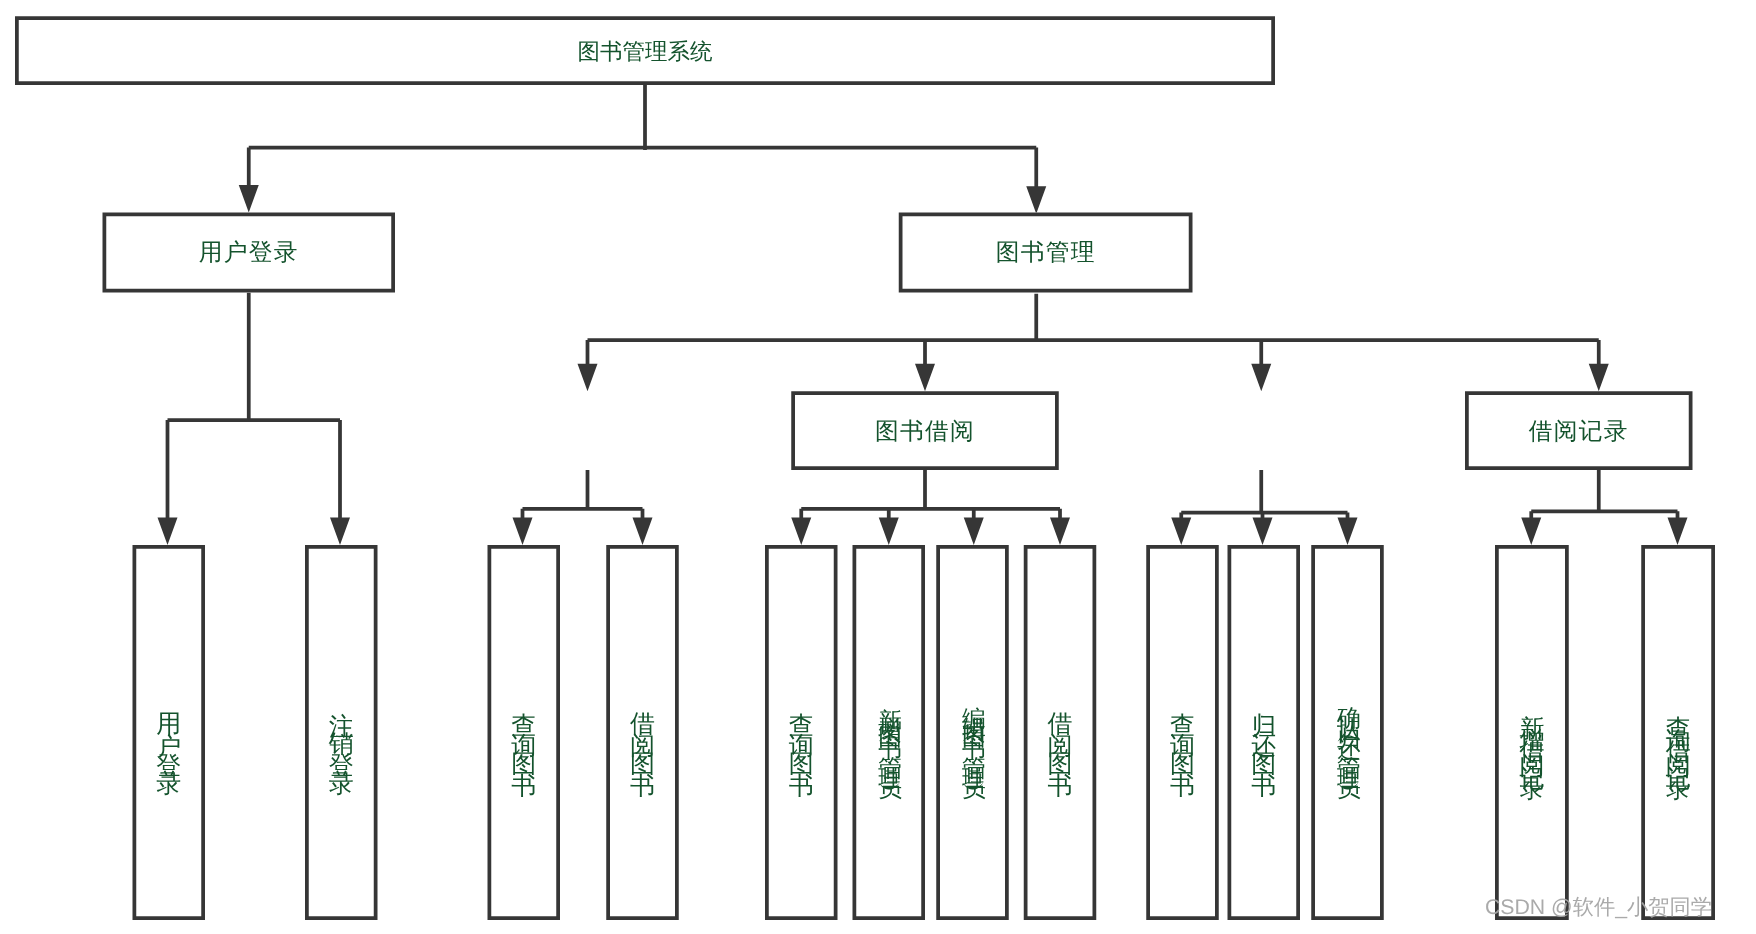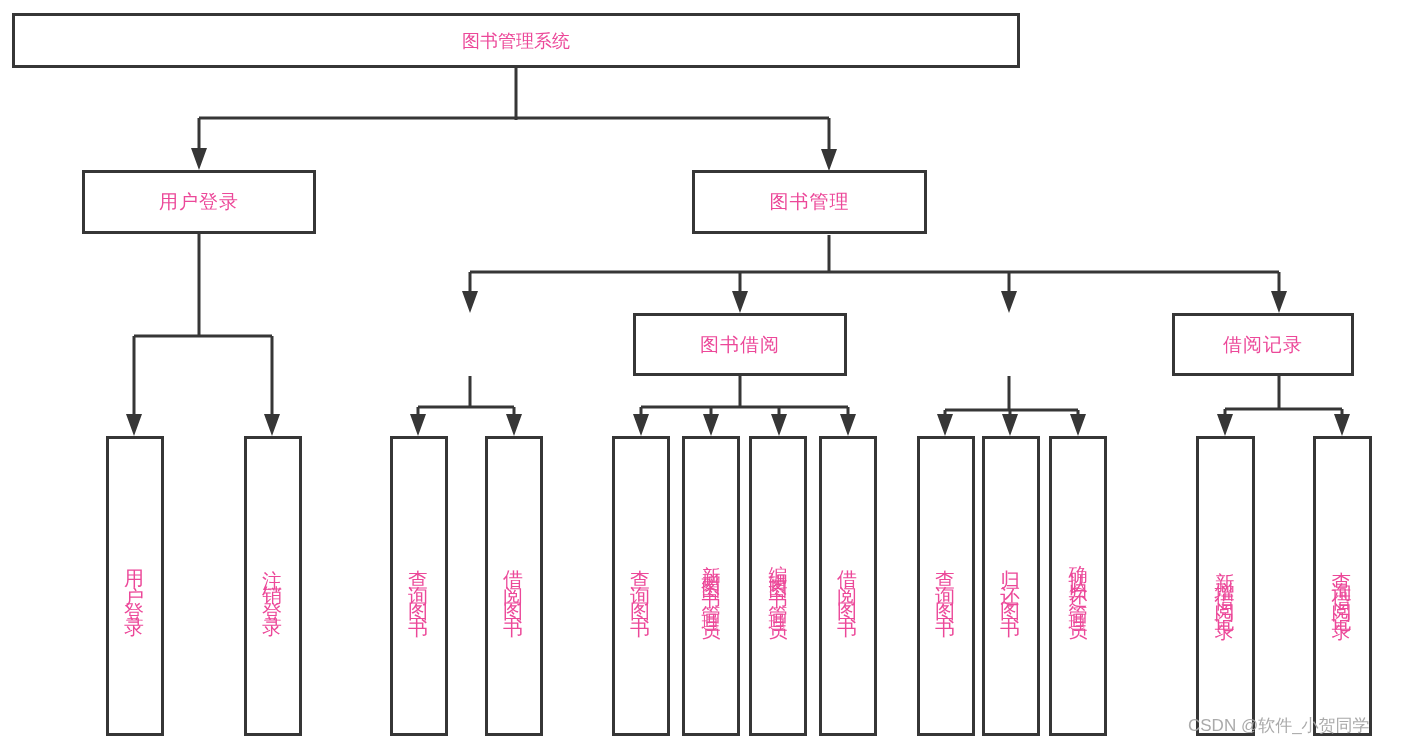--- a/index.html
+++ b/index.html
@@ -18,21 +18,21 @@
     width: 1405px; height: 747px;
   }
   .box {
     position: absolute;
     box-sizing: border-box;
     border: 3px solid #363636;
     background: #ffffff;
     display: flex;
     align-items: center;
     justify-content: center;
-    color: #ec4899;
+    color: #14532d;
   }
   .h-node { font-size: 19px; letter-spacing: 1px; }
   .root-node { font-size: 18px; }
   .leaf {
     top: 436px;
     height: 300px;
     width: 58px;
     writing-mode: vertical-rl;
     text-orientation: mixed;
     font-size: 20px;
@@ -82,21 +82,21 @@
          M937,414 L953,414 L945,436 Z
          M1002,414 L1018,414 L1010,436 Z
          M1070,414 L1086,414 L1078,436 Z
          M1217,414 L1233,414 L1225,436 Z
          M1334,414 L1350,414 L1342,436 Z"></path>
   </svg>
 
   <div class="box root-node" style="left:12px; top:13px; width:1008px; height:55px;">图书管理系统</div>
 
   <div class="box h-node" style="left:82px; top:170px; width:234px; height:64px;">用户登录</div>
-  <div class="box h-node" style="left:692px; top:170px; width:235px; height:64px;">图书管理</div>
+  <div class="box h-node" style="left:719px; top:170px; width:235px; height:64px;">图书管理</div>
 
   <div class="box h-node" style="left:633px; top:313px; width:214px; height:63px;">图书借阅</div>
   <div class="box h-node" style="left:1172px; top:313px; width:182px; height:63px;">借阅记录</div>
 
   <div class="box leaf sp-wide" style="left:106px;">用户登录</div>
   <div class="box leaf sp-wide" style="left:244px;">注销登录</div>
 
   <div class="box leaf sp-wide" style="left:390px;">查询图书</div>
   <div class="box leaf sp-wide" style="left:485px;">借阅图书</div>
 

